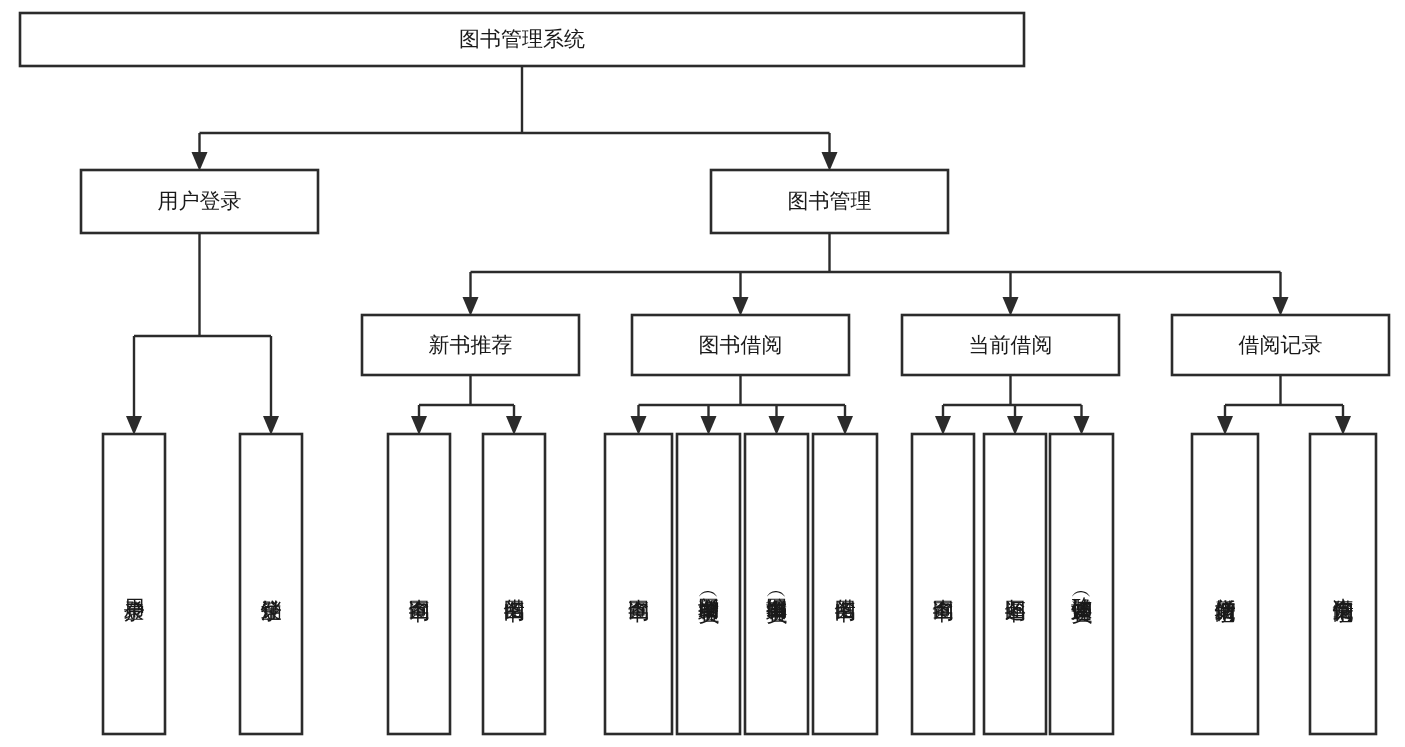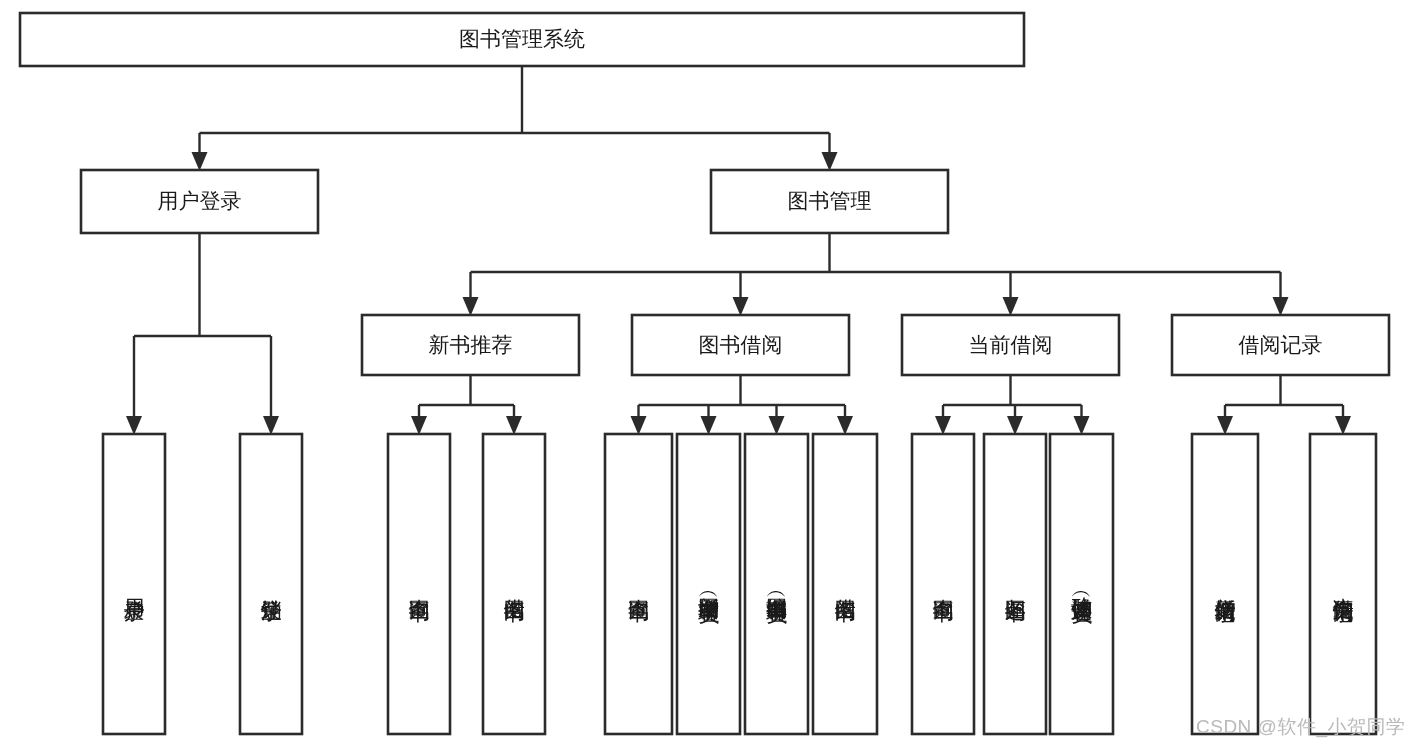--- a/index.html
+++ b/index.html
@@ -221,14 +221,13 @@
       <div class="node-label-v" style="left: 605px; top: 434px; width: 67px; height: 300px;">查询图书</div>
       <div class="node-label-v" style="left: 677px; top: 434px; width: 63px; height: 300px;">新增图书（管理员）</div>
       <div class="node-label-v" style="left: 745px; top: 434px; width: 63px; height: 300px;">编辑图书（管理员）</div>
       <div class="node-label-v" style="left: 813px; top: 434px; width: 64px; height: 300px;">借阅图书</div>
       <div class="node-label-v" style="left: 912px; top: 434px; width: 62px; height: 300px;">查询图书</div>
       <div class="node-label-v" style="left: 984px; top: 434px; width: 62px; height: 300px;">归还图书</div>
       <div class="node-label-v" style="left: 1050px; top: 434px; width: 63px; height: 300px;">确认归还（管理员）</div>
       <div class="node-label-v" style="left: 1192px; top: 434px; width: 66px; height: 300px;">新增借阅记录</div>
       <div class="node-label-v" style="left: 1310px; top: 434px; width: 66px; height: 300px;">查询借阅记录</div>
     </div>
-  <div class="watermark" style="left:1196px; top:714px;">CSDN @软件_小贺同学</div>
 </div>
 
 </body></html>

